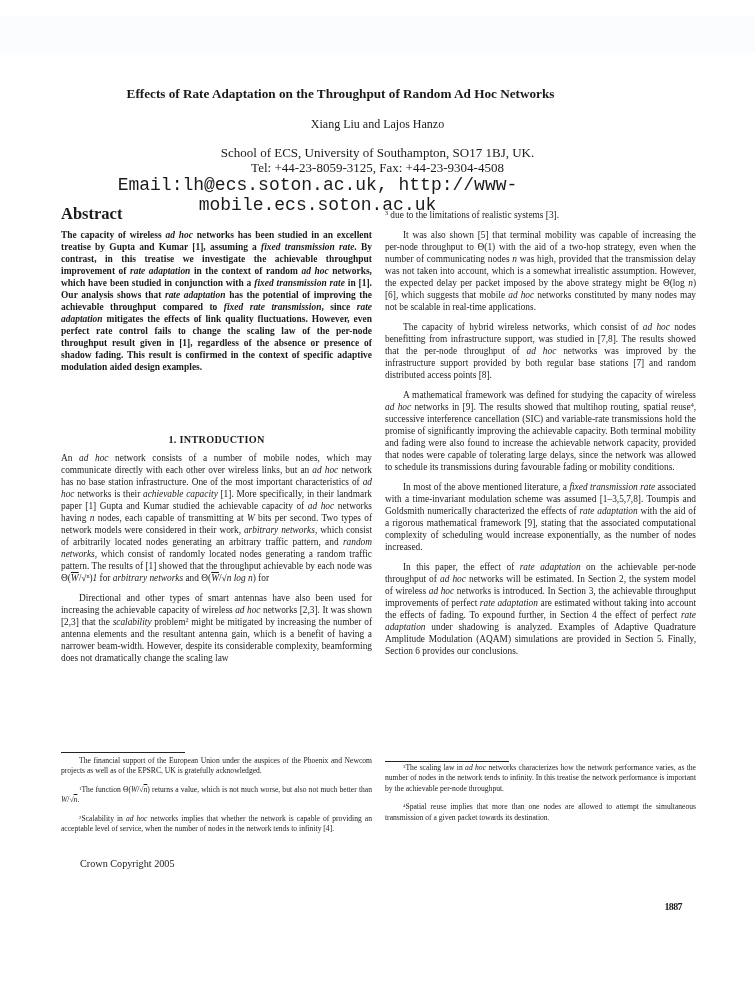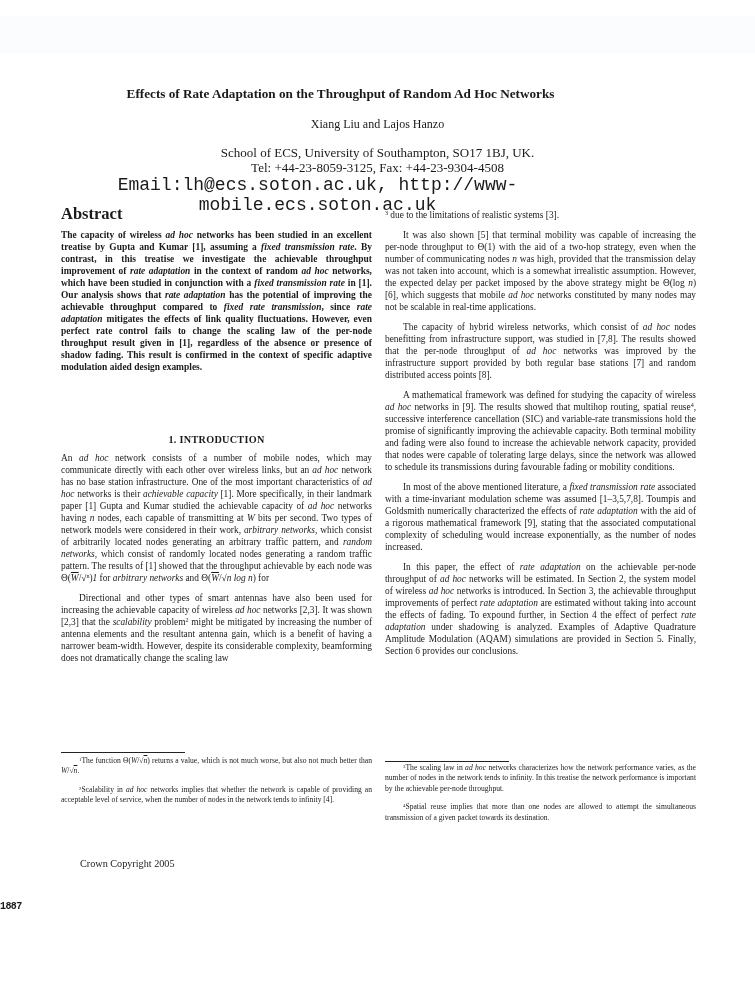--- a/index.html
+++ b/index.html
@@ -21,21 +21,21 @@
   .abs-head { position: absolute; left: 61px; top: 204px; font-size: 16.5px; font-weight: bold; }
   .abstract { top: 229px; font-weight: bold; font-size: 9.45px; line-height: 12px; letter-spacing: 0.02px; }
   .sec-head { position: absolute; left: 61px; width: 311px; top: 434px; text-align: center; font-weight: bold; font-size: 10.2px; letter-spacing: 0.3px; }
   .intro { top: 452px; }
   .rtop { top: 209px; }
   .fn-rule { position: absolute; height: 1px; background: #222; width: 124px; }
   .footnotes { font-size: 7.6px; line-height: 10.4px; }
   .fn-left { top: 756px; }
   .fn-right { top: 763px; }
   .copyright { position: absolute; left: 80px; top: 858px; font-size: 10.2px; }
-  .pagenum { position: absolute; left: 0; width: 682px; top: 901px; text-align: left; font-family: Liberation Mono, monospace; font-weight: bold; font-size: 10px; letter-spacing: -0.6px; }
+  .pagenum { position: absolute; left: 0; width: 682px; top: 901px; text-align: right; font-family: Liberation Serif, serif; font-weight: bold; font-size: 10px; letter-spacing: -0.6px; }
   em { font-style: italic; }
   sup { font-size: 65%; line-height: 0; vertical-align: 0.45em; }
   .sqrt { text-decoration: overline; }
 </style>
 </head>
 <body>
 
 <div class="topband"></div>
 
 <div class="title">Effects of Rate Adaptation on the Throughput of Random Ad Hoc Networks</div>
@@ -80,20 +80,21 @@
   <p class="indent">
     <span>In most of the above mentioned literature, a </span><em>fixed transmission rate</em><span> associated with a time-invariant modulation scheme was assumed [1–3,5,7,8]. Toumpis and Goldsmith numerically characterized the effects of </span><em>rate adaptation</em><span> with the aid of a rigorous mathematical framework [9], stating that the associated computational complexity of scheduling would increase exponentially, as the number of nodes increased.</span>
   </p>
   <p class="indent">
     <span>In this paper, the effect of </span><em>rate adaptation</em><span> on the achievable per-node throughput of </span><em>ad hoc</em><span> networks will be estimated. In Section 2, the system model of wireless </span><em>ad hoc</em><span> networks is introduced. In Section 3, the achievable throughput improvements of perfect </span><em>rate adaptation</em><span> are estimated without taking into account the effects of fading. To expound further, in Section 4 the effect of perfect </span><em>rate adaptation</em><span> under shadowing is analyzed. Examples of Adaptive Quadrature Amplitude Modulation (AQAM) simulations are provided in Section 5. Finally, Section 6 provides our conclusions.</span>
   </p>
 </div>
 
 <div class="fn-rule" style="left:61px; top:752px;"></div>
 <div class="col left footnotes fn-left">
+  <p class="indent">The financial support of the European Union under the auspices of the Phoenix and Newcom projects as well as of the EPSRC, UK is gratefully acknowledged.</p>
   <p class="indent"><sup>1</sup><span>The function Θ(</span><em>W</em><span>/√</span><em class="sqrt">n</em><span>) returns a value, which is not much worse, but also not much better than </span><em>W</em><span>/√</span><em class="sqrt">n</em><span>.</span></p>
   <p class="indent"><sup>2</sup><span>Scalability in </span><em>ad hoc</em><span> networks implies that whether the network is capable of providing an acceptable level of service, when the number of nodes in the network tends to infinity [4].</span></p>
 </div>
 
 <div class="fn-rule" style="left:385px; top:761px;"></div>
 <div class="col right footnotes fn-right">
   <p class="indent"><sup>3</sup><span>The scaling law in </span><em>ad hoc</em><span> networks characterizes how the network performance varies, as the number of nodes in the network tends to infinity. In this treatise the network performance is important by the achievable per-node throughput.</span></p>
   <p class="indent"><sup>4</sup><span>Spatial reuse implies that more than one nodes are allowed to attempt the simultaneous transmission of a given packet towards its destination.</span></p>
 </div>
 

